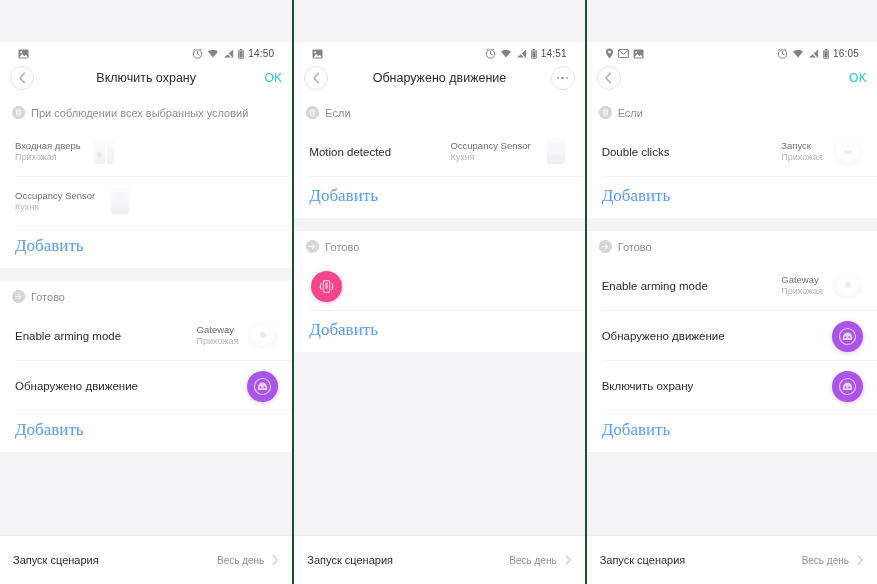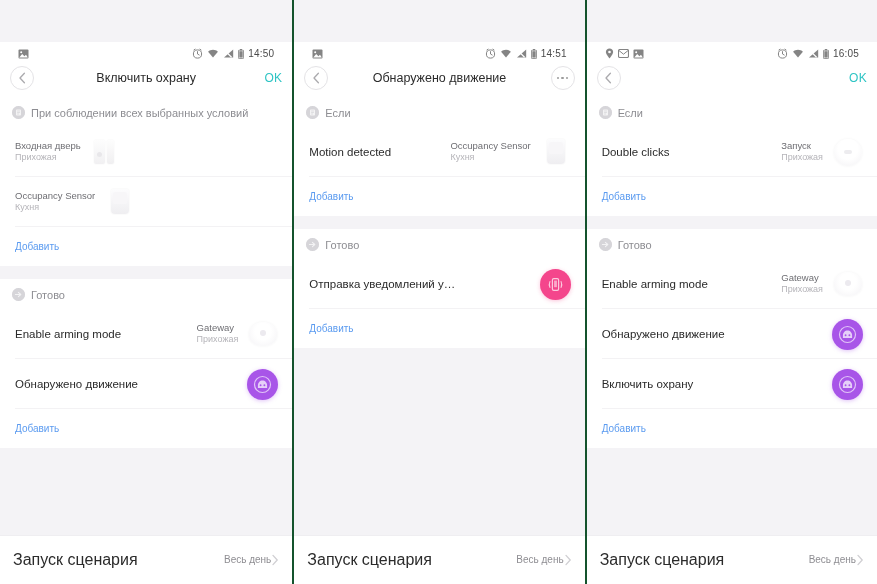--- a/index.html
+++ b/index.html
@@ -153,33 +153,33 @@
     width:31px; height:31px; border-radius:50%;
     display:flex; align-items:center; justify-content:center;
     margin:0 2px;
   }
   .bubble.purple { background:#a855e8; box-shadow:0 1px 4px rgba(168,85,232,.35); }
   .bubble.pink   { background:#f4468c; box-shadow:0 1px 4px rgba(244,70,140,.32); }
 
   .add-row {
     padding:9px 15px 12px 15px; background:#fff;
   }
-  .add-link { font-size:10px; color:#5b9bf0; cursor:pointer; }
+  .add-link { font-size:17px; color:#5b9bf0; cursor:pointer;font-family:Liberation Serif, serif; }
 
   
   .bottombar {
     position:absolute; left:0; right:0; bottom:0;
     height:49px;
     background:#ffffff;
     border-top:1px solid #efeef1;
     display:flex; align-items:center;
     padding:0 13px;
   }
-  .bb-title { font-size:16px; color:#2b2b2b; }
-  .bb-right { margin-left:auto; display:flex; align-items:flex-start; }
+  .bb-title { font-size:11px; color:#2b2b2b; }
+  .bb-right { margin-left:auto; display:flex; align-items:center; gap:7px; }
   .bb-value { font-size:10px; color:#8e8d92; }
 
   .filler { background:#f4f3f6; }
 </style>
 </head>
 <body>
 
 <div class="stage" id="stage">
     <div class="panel">
       <div class="statusbar">
@@ -406,21 +406,20 @@
           <div class="sec-head">
             <span class="sec-icon">
               <svg class="sb-ico" width="13" height="13" viewBox="0 0 13 13">
                 <circle cx="6.5" cy="6.5" r="6.5" fill="#d6d5d9"></circle>
                 <path d="M3.4 6.5 H8.3 M6.4 4.4 L8.8 6.5 L6.4 8.6" fill="none" stroke="#fff" stroke-width="1.1" stroke-linecap="round" stroke-linejoin="round"></path>
               </svg>
             </span>
             <span class="sec-label">Готово</span>
           </div>
           <div class="row">
-            <span class="row-title">Отправка уведомлений у…</span>
             <span class="bubble pink">
               <svg class="sb-ico" width="19" height="19" viewBox="0 0 19 19">
                 <rect x="6.4" y="3.6" width="6.2" height="11.8" rx="1.4" fill="none" stroke="#ffffff" stroke-width="1.2"></rect>
                 <rect x="8.1" y="5.6" width="2.8" height="6.6" fill="#ffffff" opacity="0.75"></rect>
                 <path d="M3.9 6.6 C3.1 8.4 3.1 10.6 3.9 12.4" stroke="#ffffff" stroke-width="1.1" fill="none" stroke-linecap="round"></path>
                 <path d="M15.1 6.6 C15.9 8.4 15.9 10.6 15.1 12.4" stroke="#ffffff" stroke-width="1.1" fill="none" stroke-linecap="round"></path>
               </svg>
             </span>
           </div>
           <div class="add-row"><span class="add-link">Добавить</span></div>

